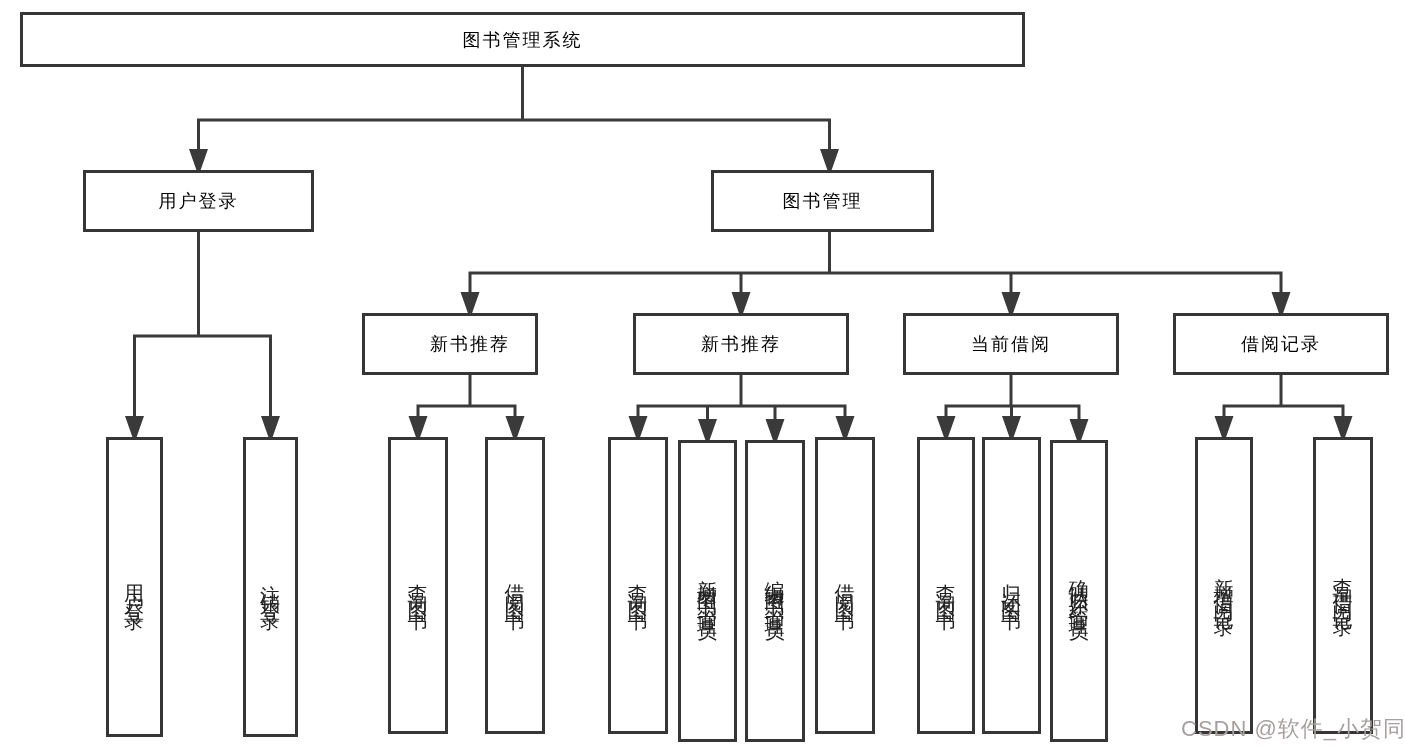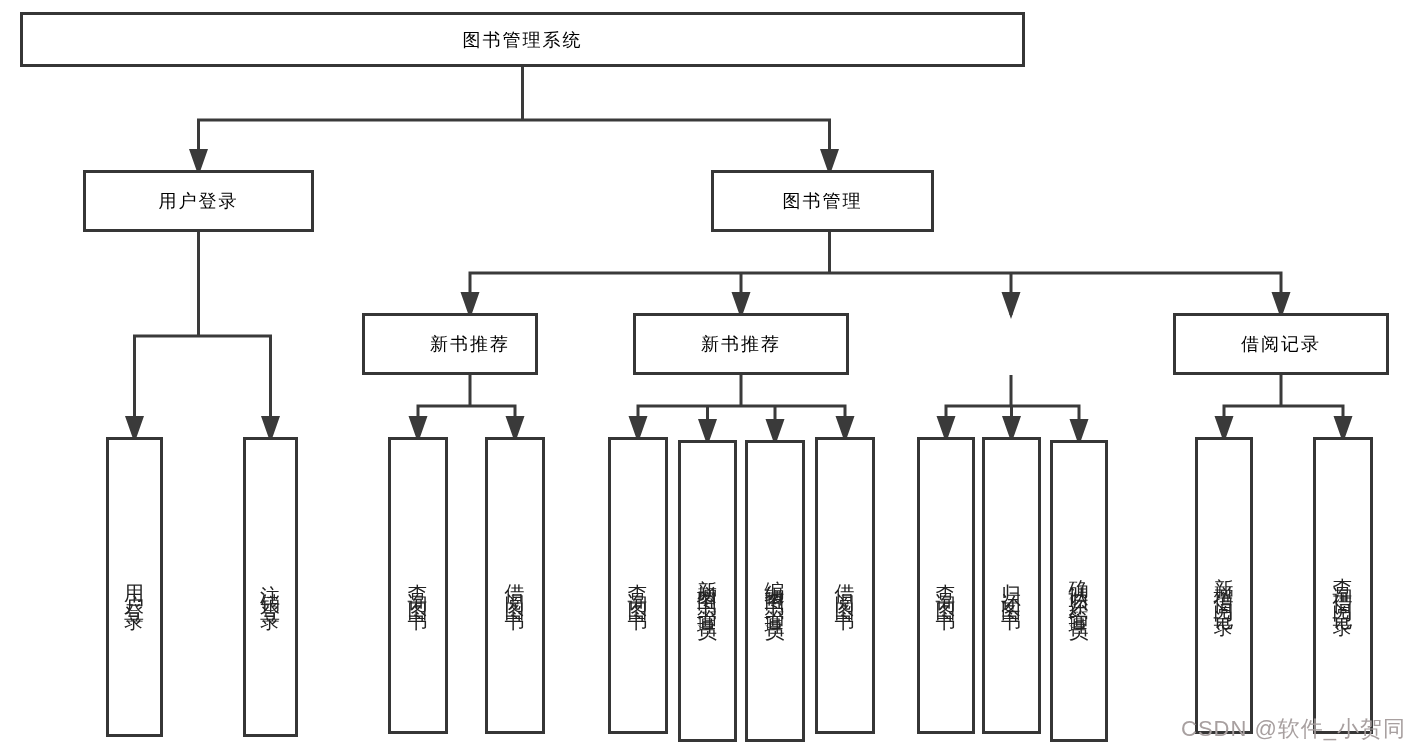--- a/index.html
+++ b/index.html
@@ -61,20 +61,21 @@
       M1343 443 L1333.5 416 L1352.5 416 Z"></path>
   </svg>
 
   <div class="hbox" style="left:20px;top:12px;width:1005px;height:55px;">图书管理系统</div>
 
   <div class="hbox" style="left:83px;top:170px;width:231px;height:62px;">用户登录</div>
   <div class="hbox" style="left:711px;top:170px;width:223px;height:62px;">图书管理</div>
 
   <div class="hbox" style="left:362px;top:313px;width:176px;height:62px;padding-left:40px;">新书推荐</div>
   <div class="hbox" style="left:633px;top:313px;width:216px;height:62px;">新书推荐</div>
+  <div class="hbox" style="left:903px;top:313px;width:216px;height:62px;">当前借阅</div>
   <div class="hbox" style="left:1173px;top:313px;width:216px;height:62px;">借阅记录</div>
 
   <div class="leaf" style="left:106px;top:437px;width:57px;height:300px;">用户登录</div>
   <div class="leaf" style="left:243px;top:437px;width:55px;height:300px;">注销登录</div>
 
   <div class="leaf" style="left:388px;top:437px;width:60px;height:297px;">查询图书</div>
   <div class="leaf" style="left:485px;top:437px;width:60px;height:297px;">借阅图书</div>
 
   <div class="leaf" style="left:608px;top:437px;width:60px;height:297px;">查询图书</div>
   <div class="leaf" style="left:678px;top:440px;width:59px;height:302px;letter-spacing:6px;">新增图书（管理员）</div>

